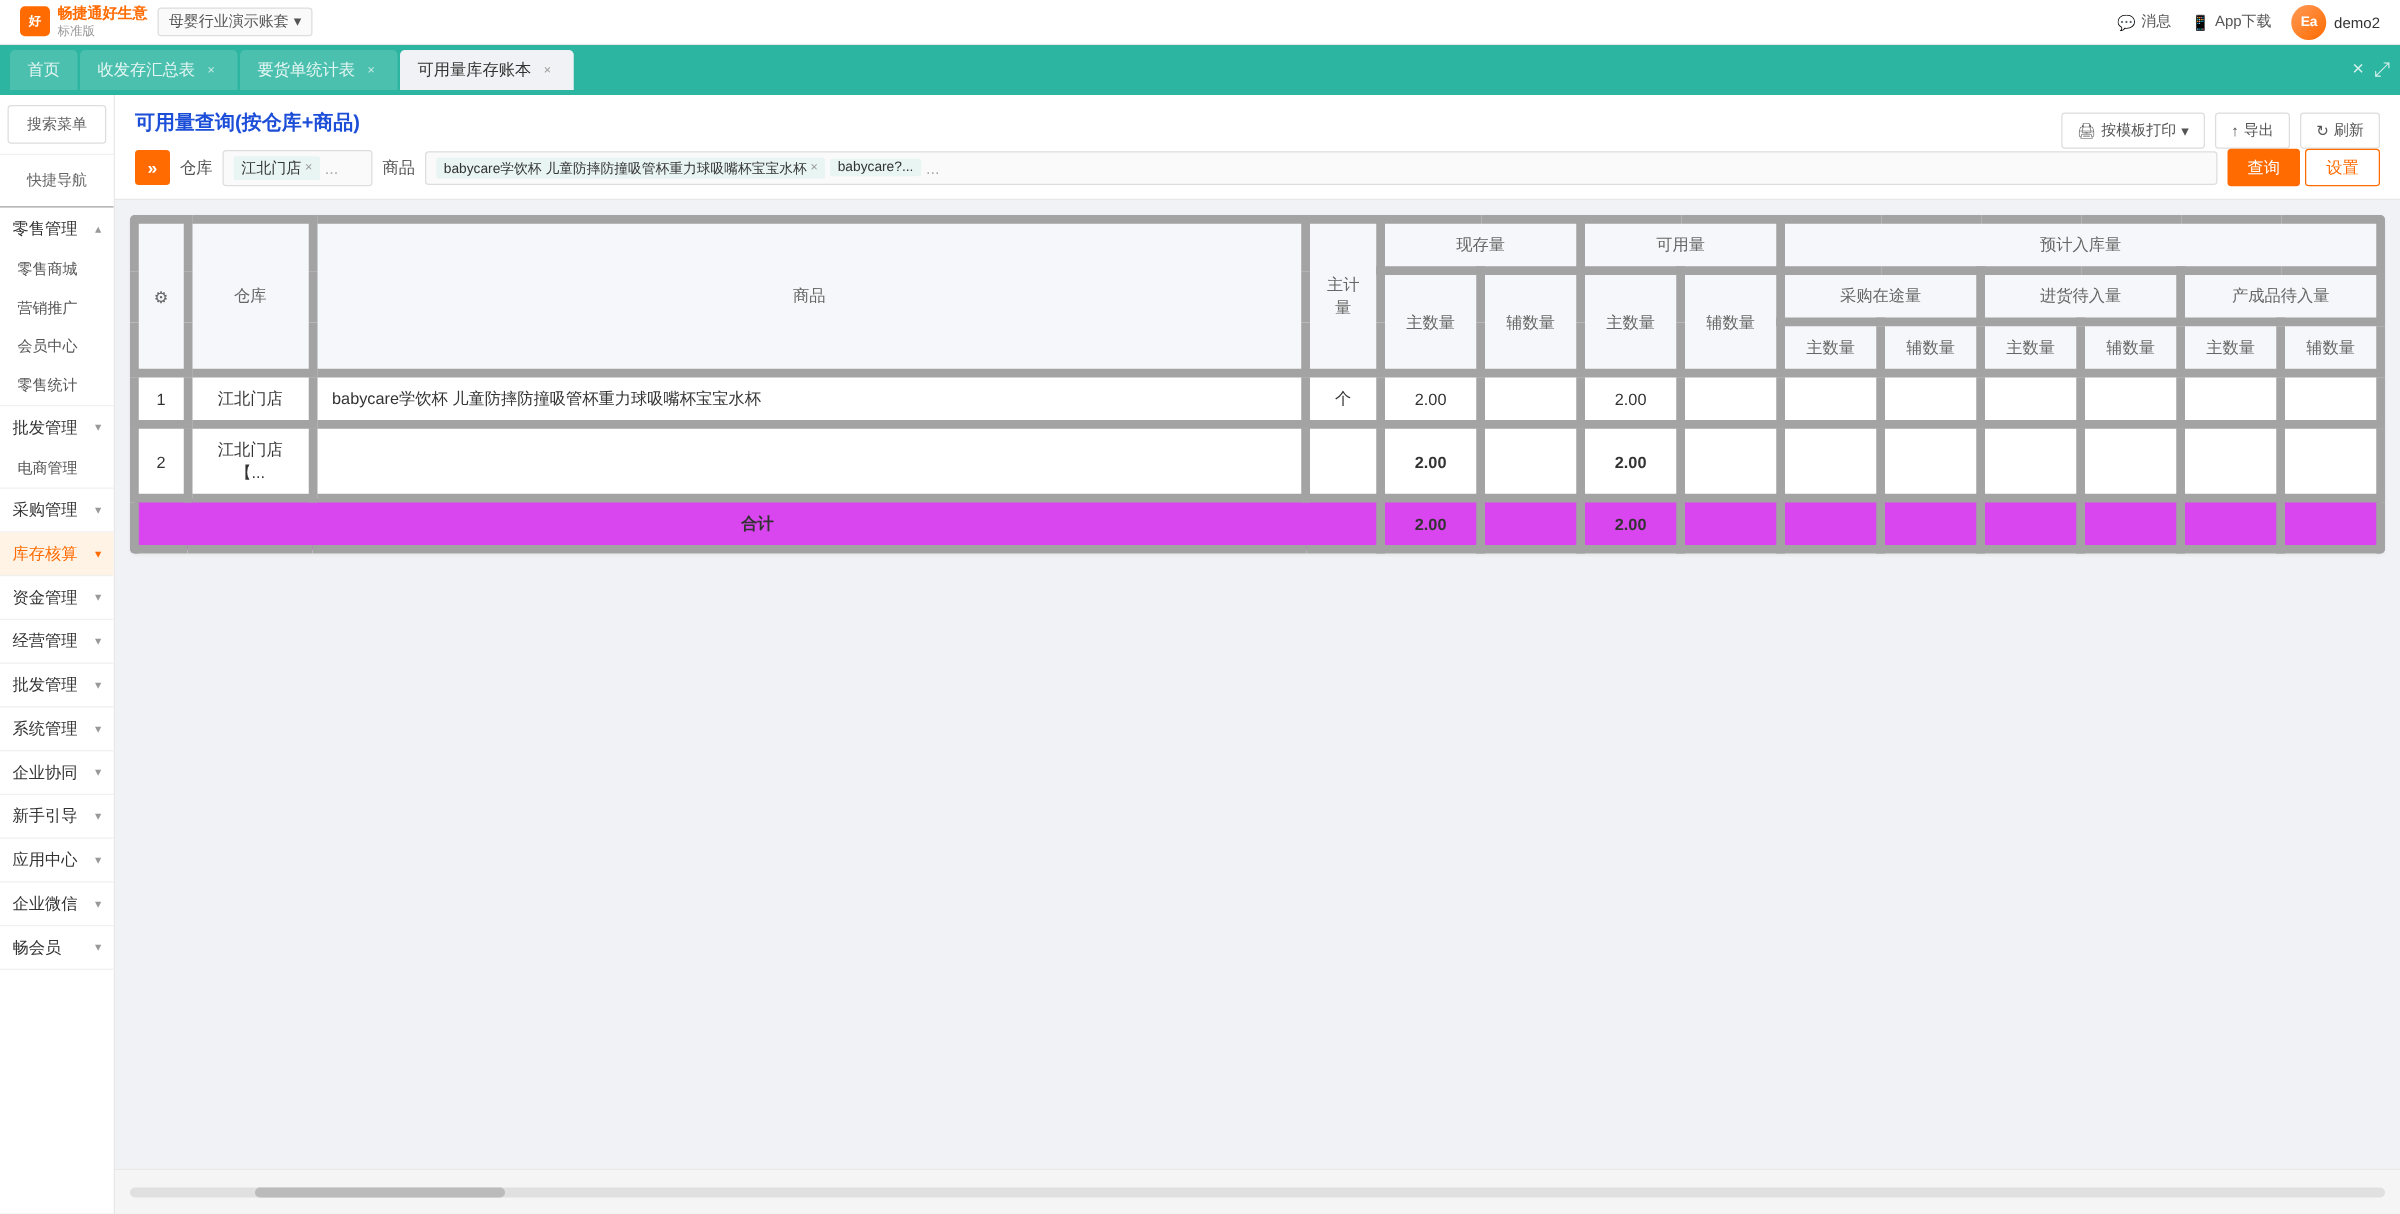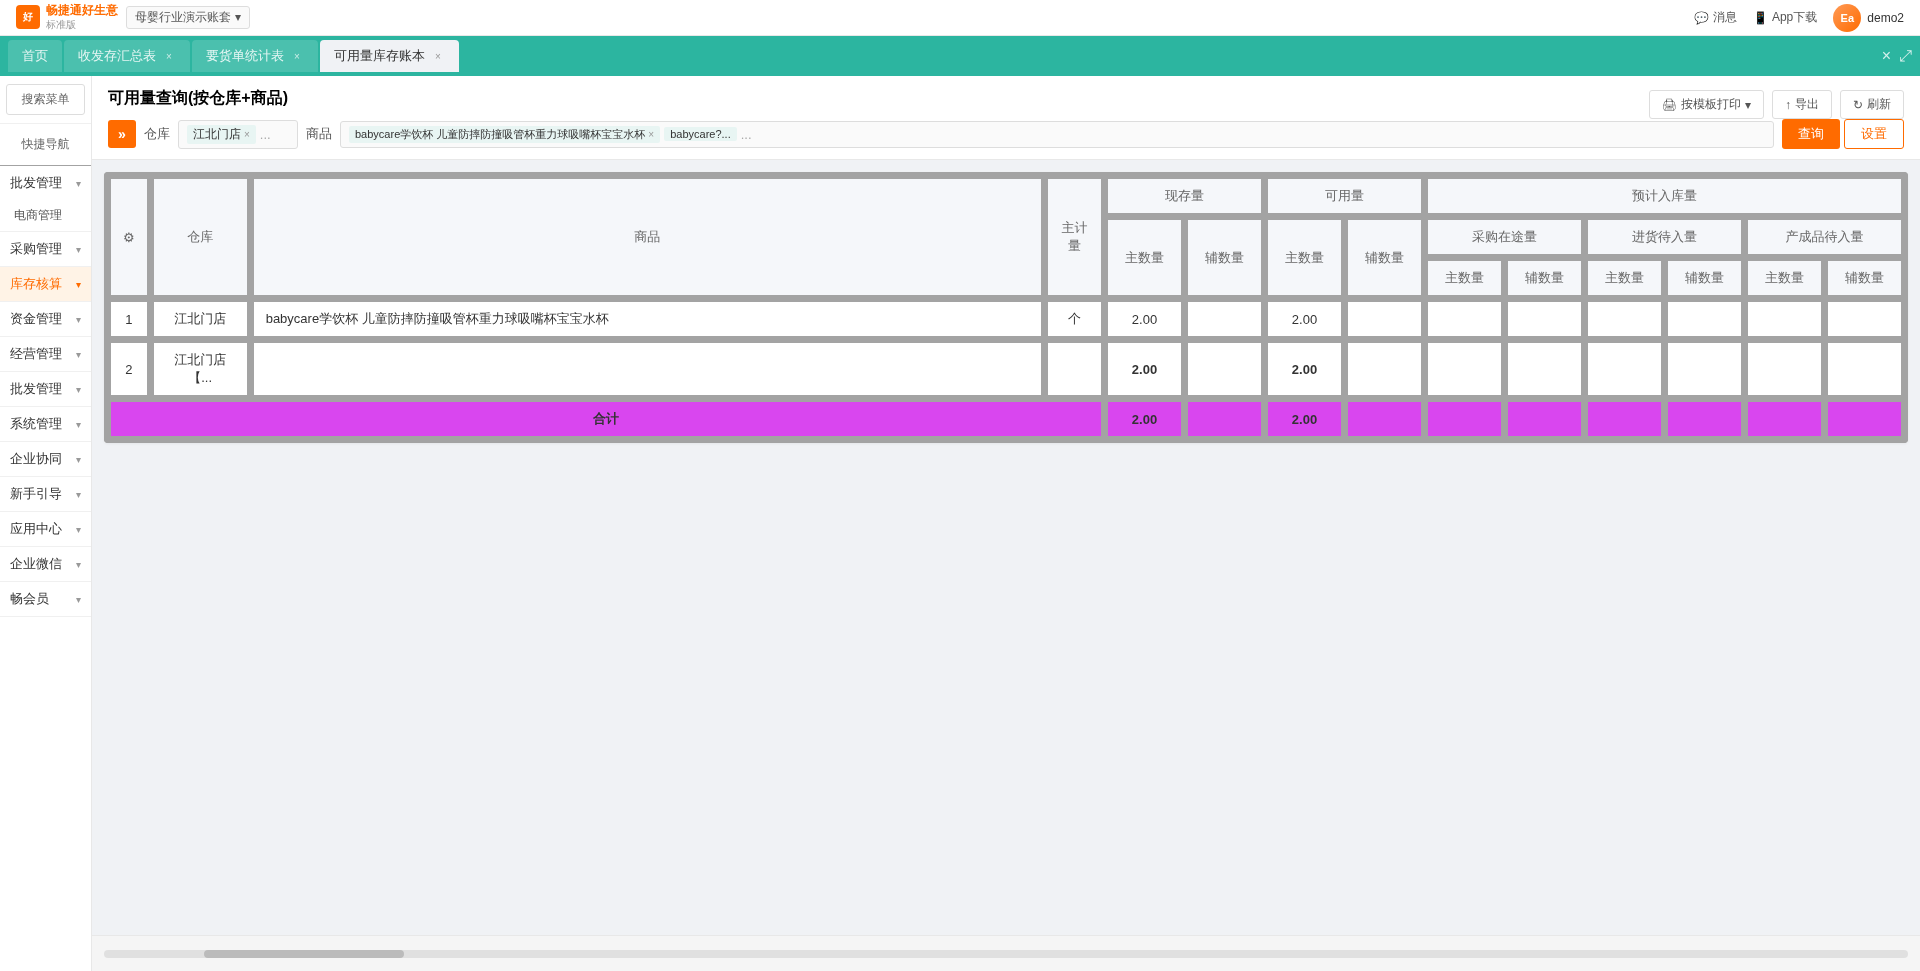--- a/index.html
+++ b/index.html
@@ -40,21 +40,21 @@
     .sidebar-section { border-bottom: 1px solid #f0f0f0; }
     .sidebar-section-header { display: flex; align-items: center; justify-content: space-between; padding: 8px 10px; font-size: 13px; color: #333; cursor: pointer; font-weight: 500; }
     .sidebar-item { padding: 7px 10px 7px 14px; font-size: 12px; color: #555; cursor: pointer; }
     .chevron { font-size: 10px; color: #999; }
 
     
     .content { flex: 1; display: flex; flex-direction: column; overflow: hidden; background: #f0f2f5; }
 
     
     .page-header { background: #fff; padding: 12px 16px 0 16px; border-bottom: 1px solid #e8e8e8; flex-shrink: 0; }
-    .page-title { font-size: 16px; font-weight: bold; color: #000000; margin-bottom: 10px; }
+    .page-title { font-size: 16px; font-weight: bold; color: #1d4ed8; margin-bottom: 10px; }
     .filter-bar { display: flex; align-items: center; gap: 8px; padding-bottom: 10px; }
     .filter-toggle { width: 28px; height: 28px; background: #ff6b00; border-radius: 3px; display: flex; align-items: center; justify-content: center; color: white; cursor: pointer; font-size: 14px; font-weight: bold; flex-shrink: 0; }
     .filter-label { font-size: 13px; color: #555; white-space: nowrap; }
     .filter-input { display: flex; align-items: center; gap: 4px; padding: 4px 8px; border: 1px solid #ddd; border-radius: 3px; background: #fafafa; min-width: 120px; font-size: 12px; }
     .filter-tag { display: flex; align-items: center; gap: 3px; background: #e8f5f3; padding: 1px 6px; border-radius: 2px; font-size: 12px; color: #333; }
     .filter-tag-close { color: #999; cursor: pointer; font-size: 10px; }
     .filter-more { color: #aaa; cursor: pointer; font-size: 13px; }
     .product-filter { display: flex; align-items: center; gap: 4px; flex: 3; border: 1px solid #ddd; border-radius: 3px; background: #fafafa; padding: 4px 8px; }
     .product-tag { display: flex; align-items: center; gap: 3px; background: #e8f5f3; padding: 1px 6px; border-radius: 2px; font-size: 11px; color: #333; }
     .btn-template { display: flex; align-items: center; gap: 4px; padding: 5px 12px; border: 1px solid #ddd; border-radius: 3px; background: #fff; font-size: 12px; color: #555; cursor: pointer; white-space: nowrap; }
@@ -148,20 +148,30 @@
 <div class="main-layout">
 
   <div class="sidebar">
     <div class="sidebar-search">
       <button class="sidebar-search-btn">搜索菜单</button>
     </div>
     <div class="sidebar-nav">
       <div class="sidebar-nav-item">快捷导航</div>
     </div>
 
+    <div class="sidebar-section">
+      <div class="sidebar-section-header">
+        <span>零售管理</span>
+        <span class="chevron">▴</span>
+      </div>
+      <div class="sidebar-item">零售商城</div>
+      <div class="sidebar-item">营销推广</div>
+      <div class="sidebar-item">会员中心</div>
+      <div class="sidebar-item">零售统计</div>
+    </div>
 
     <div class="sidebar-section">
       <div class="sidebar-section-header">
         <span>批发管理</span>
         <span class="chevron">▾</span>
       </div>
       <div class="sidebar-item">电商管理</div>
     </div>
 
     <div class="sidebar-section">

